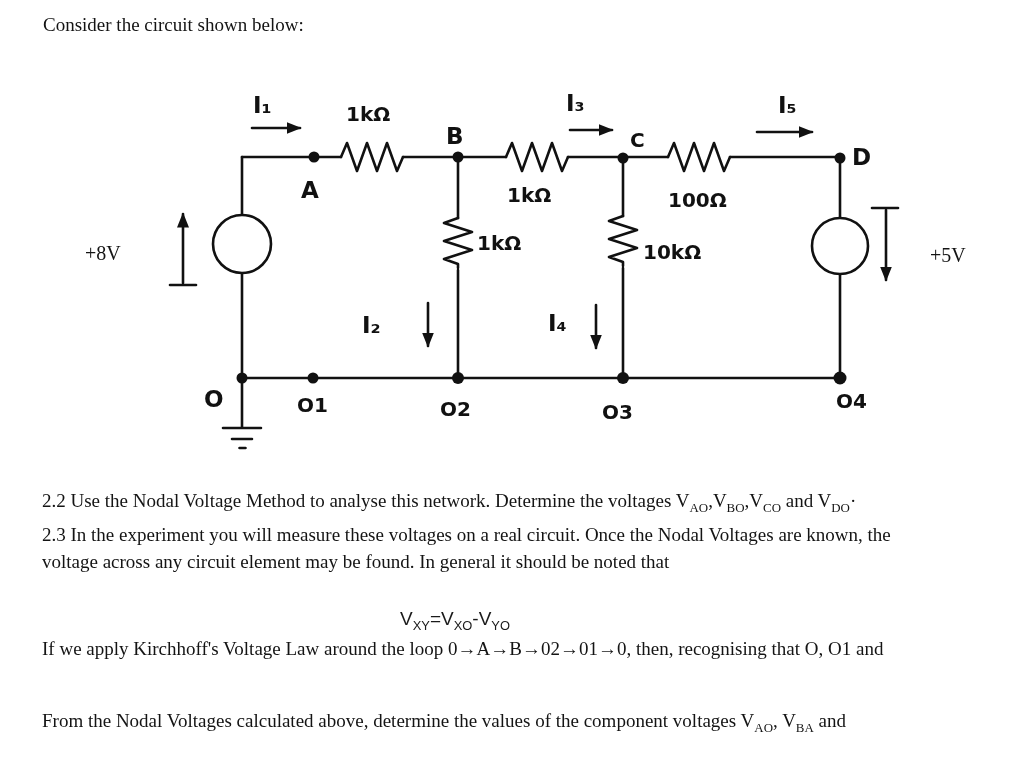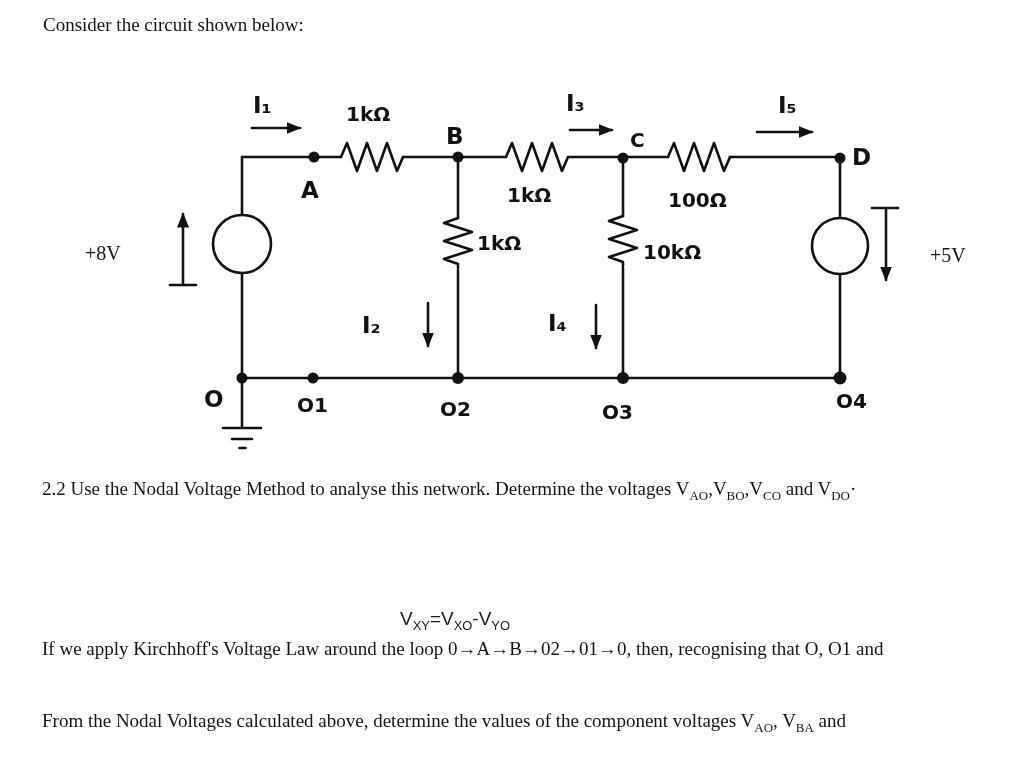--- a/index.html
+++ b/index.html
@@ -1,21 +1,21 @@
 <!DOCTYPE html>
 <html><head>
 <meta charset="utf-8">
 <style>
   html,body{margin:0;padding:0;background:#ffffff;}
   #page{position:relative;width:1017px;height:784px;background:#ffffff;color:#141414;overflow:hidden;}
   .serif{font-family:"Liberation Serif","DejaVu Serif",serif;font-size:19px;line-height:27px;color:#141414;}
   .line{white-space:nowrap;}
   sub{font-size:0.68em;line-height:0;}
   .title{position:absolute;left:43px;top:11px;}
-  .sec22{position:absolute;left:42px;top:475px;}
+  .sec22{position:absolute;left:42px;top:487px;}
   .sec23{position:absolute;left:42px;top:521px;}
   .equation{position:absolute;left:400px;top:608px;font-family:"Liberation Sans","DejaVu Sans",sans-serif;font-size:19px;color:#1a1a1a;}
   .kvl{position:absolute;left:42px;top:635px;font-family:Liberation Serif, serif;}
   .kvl .indent2{padding-left:60px;}
   .final{position:absolute;left:42px;top:707px;}
   .final .indent2{padding-left:73px;}
   svg.circuit{position:absolute;left:0;top:0;}
   .wire{stroke:#111;stroke-width:2.6;fill:none;stroke-linecap:round;stroke-linejoin:round;}
   .dot{fill:#111;stroke:none;}
   .src{fill:#ffffff;stroke:#111;stroke-width:2.6;}
@@ -108,20 +108,24 @@
     <text class="hand hand21" x="836" y="408">O4</text>
 
     <text class="typeset" x="85" y="260">+8V</text>
     <text class="typeset" x="930" y="262">+5V</text>
   </svg>
 
   <div class="serif sec22">
     <div class="line">2.2 Use the Nodal Voltage Method to analyse this network.  Determine the voltages V<sub>AO</sub>,V<sub>BO</sub>,V<sub>CO</sub> and V<sub>DO</sub>·</div>
   </div>
 
+  <div class="serif sec23">
+    <div class="line">2.3 In the experiment you will measure these voltages on a real circuit. Once the Nodal Voltages are known, the</div>
+    <div class="line">voltage across any circuit element may be found.  In general it should be noted that</div>
+  </div>
 
   <div class="equation line">V<sub>XY</sub>=V<sub>XO</sub>-V<sub>YO</sub></div>
 
   <div class="serif kvl">
     <div class="line">If we apply Kirchhoff's Voltage Law around the loop 0→A→B→02→01→0, then,  recognising that  O, O1 and</div>
   </div>
 
   <div class="serif final">
     <div class="line">From the Nodal Voltages calculated above, determine the values of the component voltages V<sub>AO</sub>, V<sub>BA</sub> and</div>
   </div>

